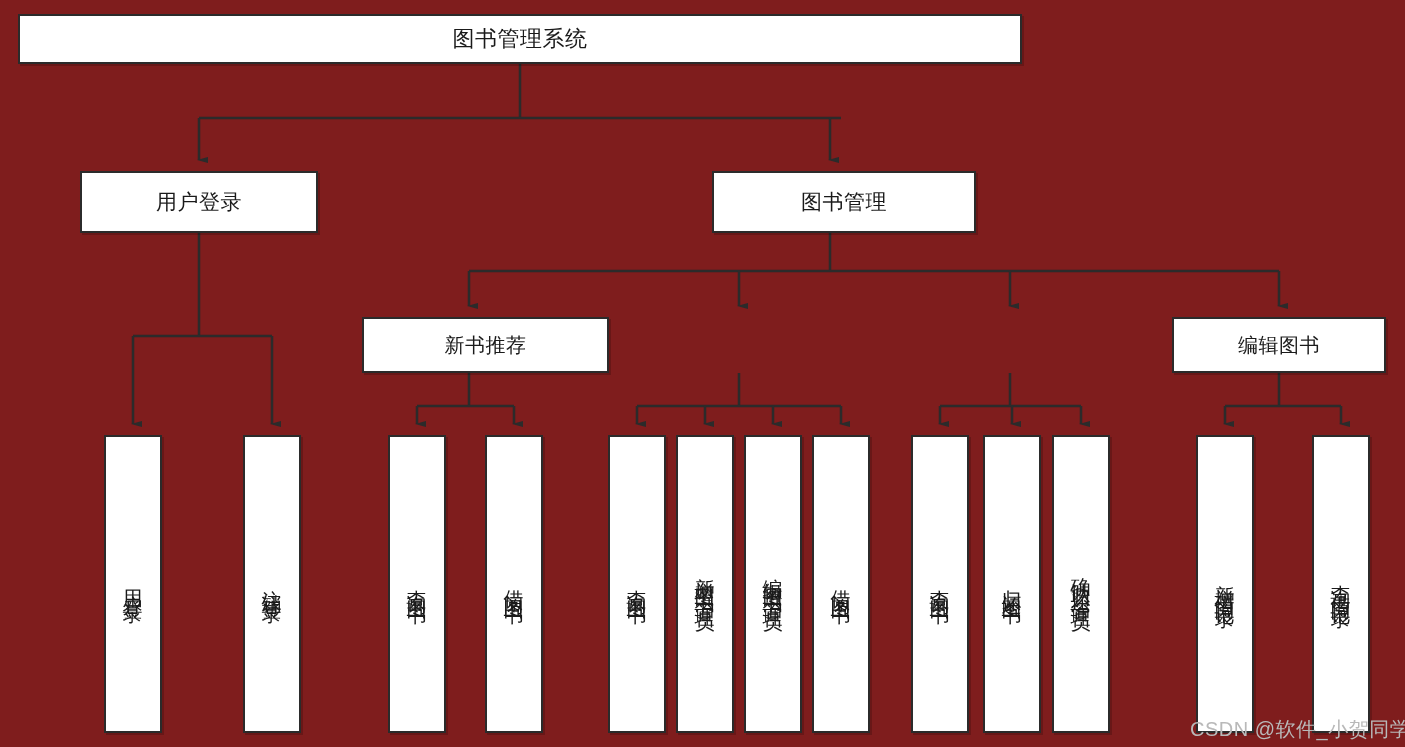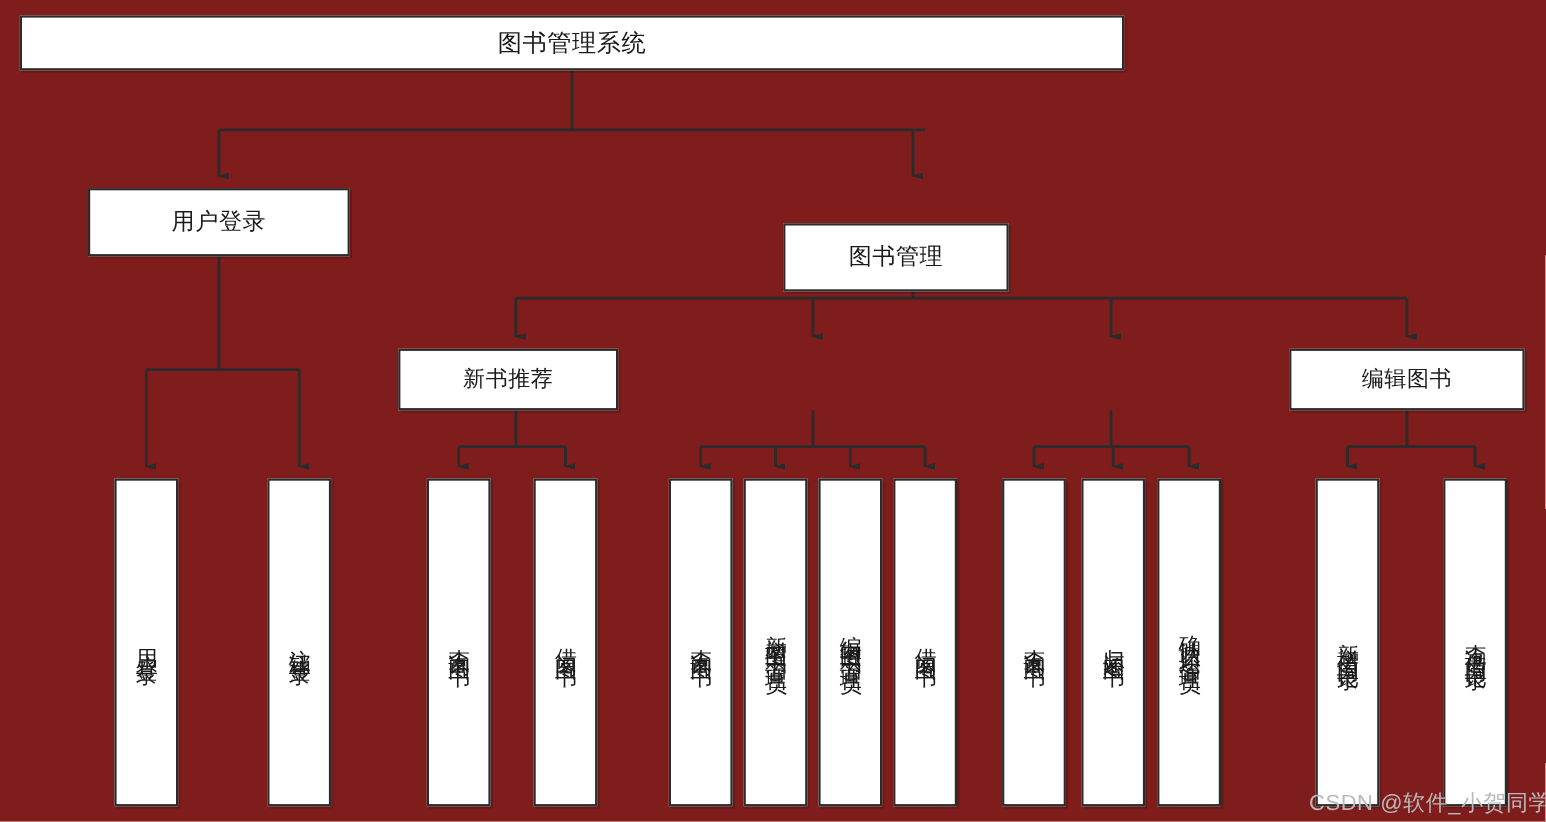--- a/index.html
+++ b/index.html
@@ -122,25 +122,25 @@
     </g>
   </svg>
 
   <div class="node-box root" id="node-root" style="left: 18px; top: 14px; width: 1004px; height: 50px;">
     <span class="node-label">图书管理系统</span>
   </div>
 
   <div class="node-box level2" id="node-l2-0" style="left: 80px; top: 171px; width: 238px; height: 62px;">
     <span class="node-label">用户登录</span>
   </div>
-  <div class="node-box level2" id="node-l2-1" style="left: 712px; top: 171px; width: 205px; height: 62px; margin-top: 32px;">
+  <div class="node-box level2" id="node-l2-1" style="left: 712px; top: 171px; width: 264px; height: 62px;">
     <span class="node-label">图书管理</span>
   </div>
 
-  <div class="node-box level3" id="node-l3-0" style="left: 362px; top: 317px; width: 200px; height: 56px;">
+  <div class="node-box level3" id="node-l3-0" style="left: 362px; top: 317px; width: 247px; height: 56px;">
     <span class="node-label">新书推荐</span>
   </div>
   <div class="node-box level3" id="node-l3-3" style="left: 1172px; top: 317px; width: 214px; height: 56px;">
     <span class="node-label">编辑图书</span>
   </div>
 
   <div class="node-box leaf" id="node-leaf-0" style="left: 104px; top: 435px; width: 58px; height: 298px;">
     <span class="node-label">用户登录</span>
   </div>
   <div class="node-box leaf" id="node-leaf-1" style="left: 243px; top: 435px; width: 58px; height: 298px;">

